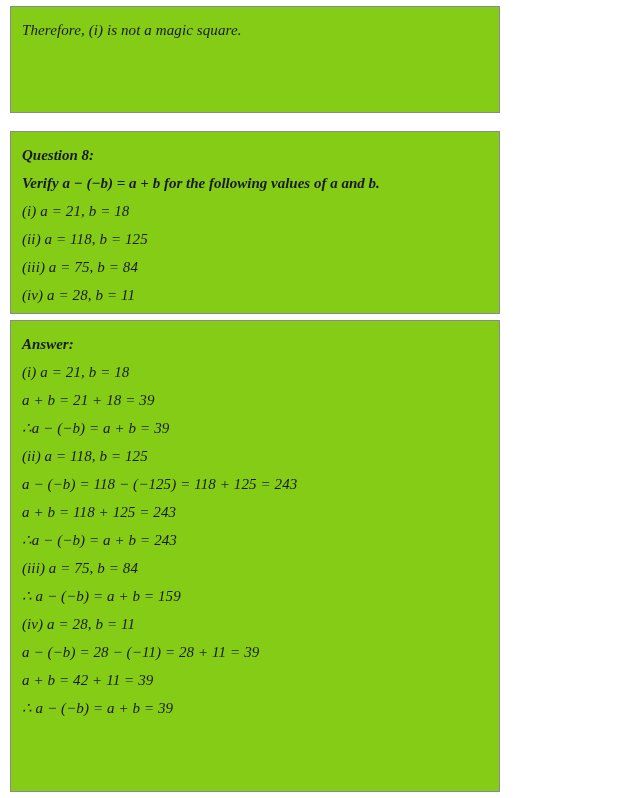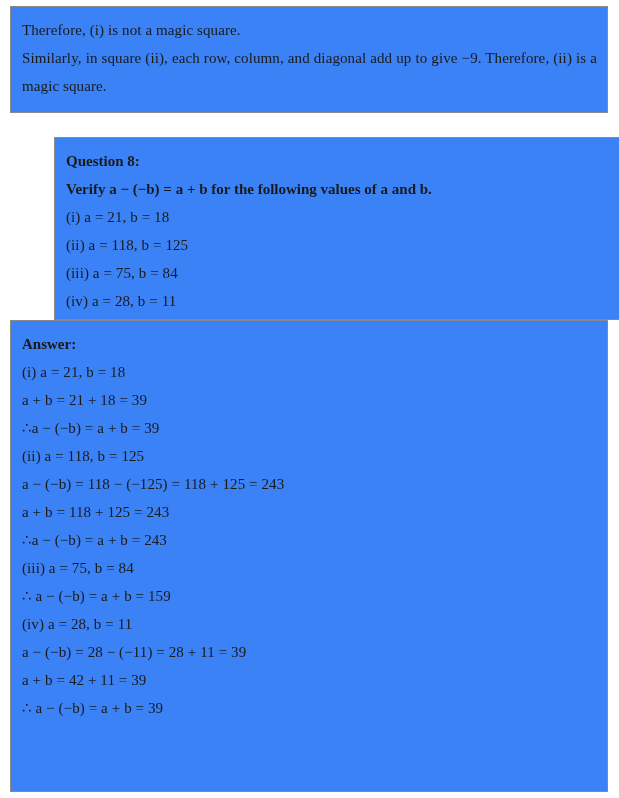--- a/index.html
+++ b/index.html
@@ -21,41 +21,41 @@
     left: 0;
     top: 0;
     width: 619px;
     height: 798px;
   }
 
   
   .block {
     position: absolute;
     left: 10px;
-    width: 598px;                 
+    width: 490px;                 
     box-sizing: border-box;
     border: 1px solid #8a8a8a;
-    background: #3b82f6;
+    background: #84cc16;
+    font-style: italic;
   }
 
   .block-inner {
     padding: 9px 10px 9px 11px;
   }
 
   
   #intro-block {
     top: 6px;
     height: 107px;
   }
 
   
   #question-block {
-    top: 137px;
+    top: 131px;
     height: 183px;
-    margin-left: 44px;
   }
 
   #answer-block {
     top: 320px;                   
     height: 472px;
   }
 
   .line {
     font-size: 15px;
     line-height: 28px;
@@ -82,21 +82,20 @@
   }
 </style>
 </head>
 <body>
 
 <div class="page">
 
   <div class="block" id="intro-block">
     <div class="block-inner">
       <div class="line">Therefore, (i) is not a magic square.</div>
-      <div class="line justify-last-left">Similarly, in square (ii), each row, column, and diagonal add up to give −9. Therefore, (ii) is a magic square.</div>
     </div>
   </div>
 
   <div class="block" id="question-block">
     <div class="block-inner">
       <div class="heading">Question 8:</div>
       <div class="heading">Verify a − (−b) = a + b for the following values of a and b.</div>
       <div class="line">(i) a = 21, b = 18</div>
       <div class="line">(ii) a = 118, b = 125</div>
       <div class="line">(iii) a = 75, b = 84</div>

